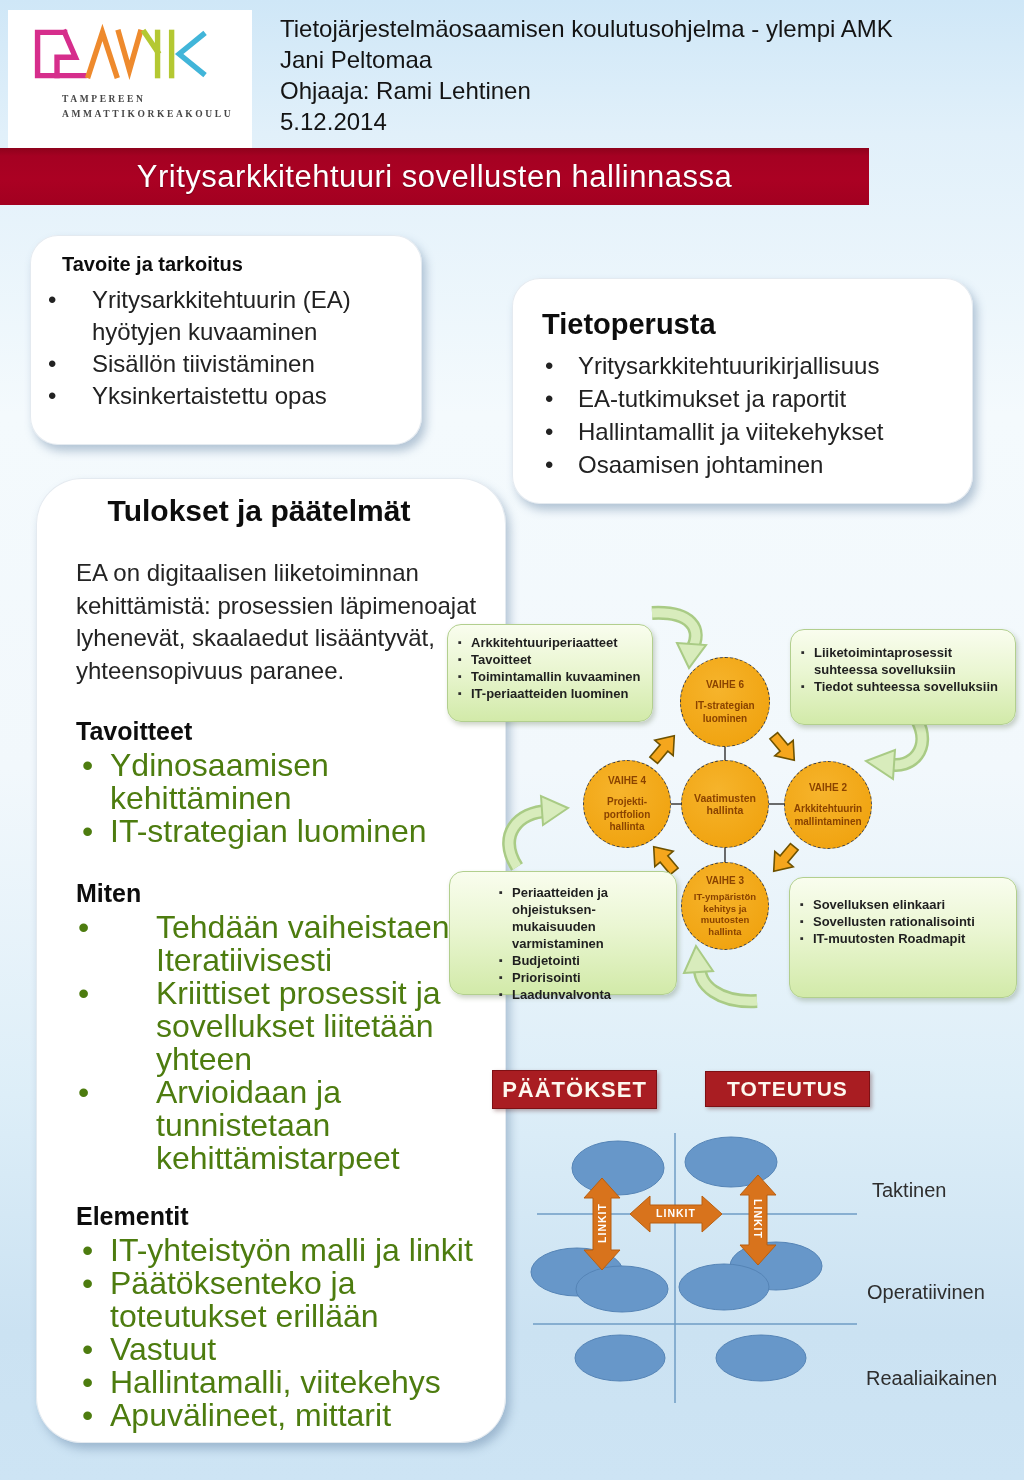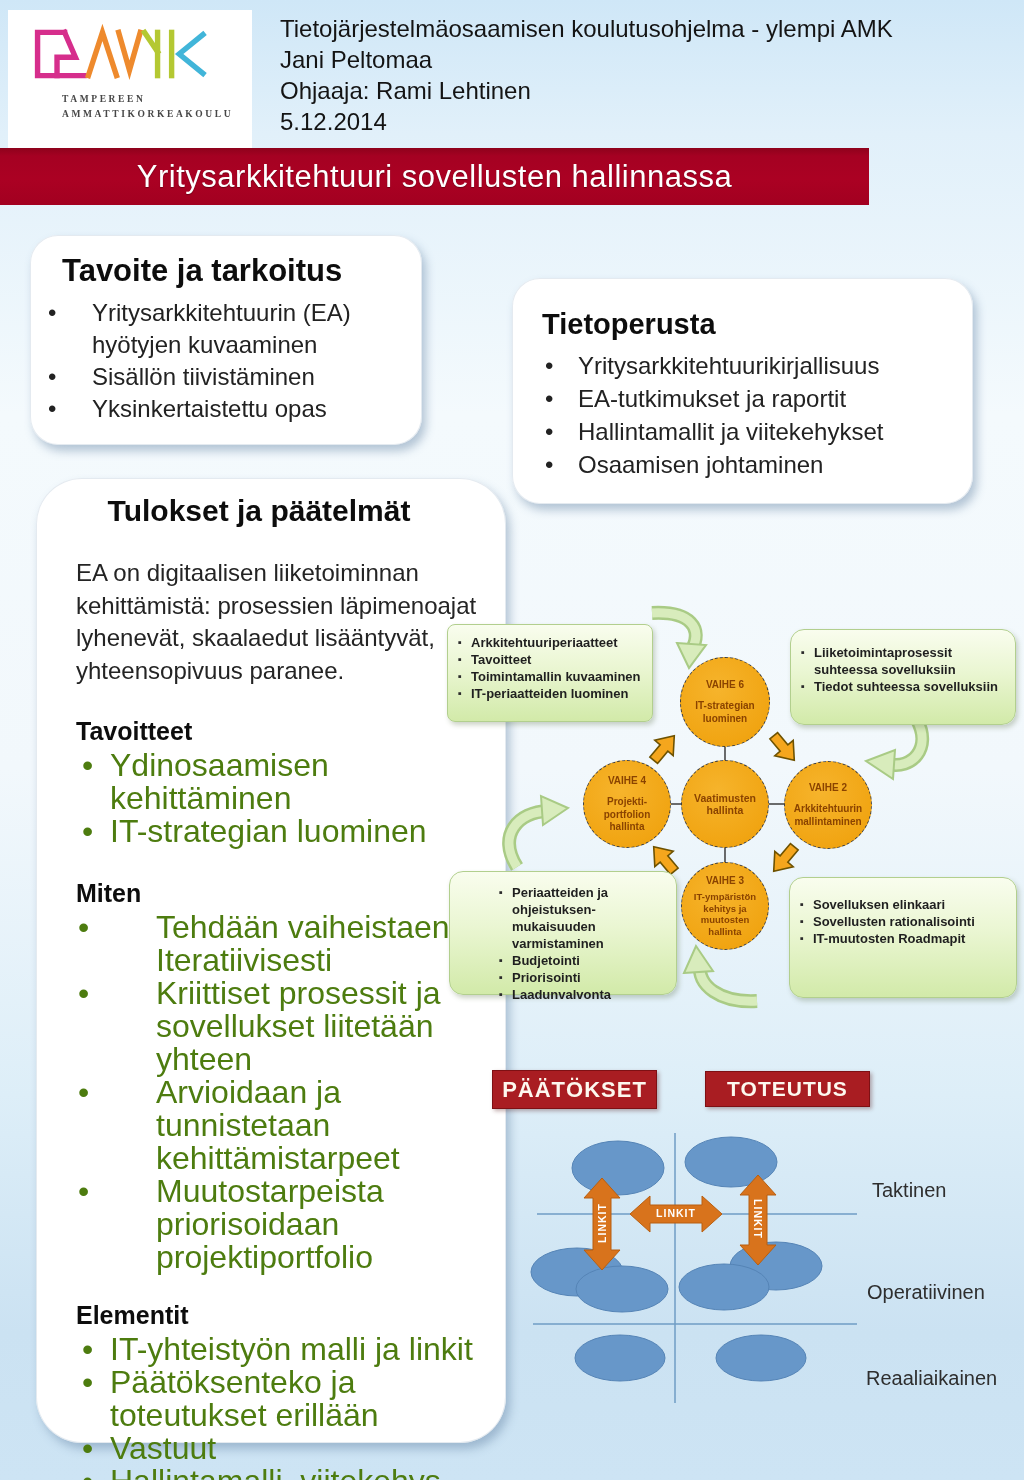--- a/index.html
+++ b/index.html
@@ -18,21 +18,21 @@
     background:linear-gradient(180deg,#8e021c 0%,#a50122 14%,#ab0123 55%,#a20020 100%);
     color:#ffffff;font-size:31px;font-weight:500;display:flex;align-items:center;justify-content:center;
     letter-spacing:0.5px;text-shadow:0 1px 1px rgba(0,0,0,.35);}
   
   .whitebox{position:absolute;background:#ffffff;border-radius:28px;
     box-shadow:4px 6px 10px rgba(100,130,165,.45), inset 0 0 0 1px rgba(210,220,230,.6);z-index:1;}
   .goal-box{left:30px;top:235px;width:392px;height:210px;}
   .know-box{left:512px;top:278px;width:461px;height:226px;}
   .results-box{left:36px;top:478px;width:470px;height:965px;border-radius:46px;}
   .box-title{font-weight:bold;color:#0d0d0d;}
-  .goal-box .box-title{font-size:31px;padding:18px 0 2px 32px;}
+  .goal-box .box-title{font-size:20px;padding:18px 0 2px 32px;}
   .know-box .box-title{font-size:29px;padding:30px 0 2px 30px;}
   .results-box .box-title{font-size:30px;padding:16px 24px 0 0;text-align:center;}
   ul.biglist{list-style:none;margin:6px 0 0 0;padding:0;font-size:24px;line-height:32px;color:#222;}
   ul.biglist li{position:relative;}
   .goal-box ul.biglist li{padding-left:62px;}
   .goal-box ul.biglist li::before{content:"•";position:absolute;left:18px;}
   .know-box ul.biglist li{padding-left:66px;line-height:33px;}
   .know-box ul.biglist li::before{content:"•";position:absolute;left:33px;}
   .results-content{padding:0 16px 0 40px;}
   .intro{margin-top:29px;width:432px;font-size:24px;line-height:32.5px;color:#242424;}
@@ -48,21 +48,21 @@
   ul.seclist.wide li::before{content:"•";position:absolute;left:2px;}
   
   .overlay{position:absolute;left:0;top:0;z-index:2;pointer-events:none;}
   
   .note{position:absolute;z-index:3;border-radius:14px;border:1px solid #b2cf8e;
     background:linear-gradient(180deg,#f9fdee 0%,#eaf6d2 45%,#d2eaa9 100%);
     box-shadow:2px 3px 5px rgba(90,110,70,.3);font-size:13px;font-weight:600;color:#1f1f1f;line-height:17px;}
   .note ul{list-style:none;margin:0;padding:9px 8px 6px 8px;}
   .note li{position:relative;padding-left:15px;}
   .note li::before{content:"▪";position:absolute;left:2px;font-size:11px;color:#2a2a2a;}
-  .note-tl{left:447px;top:624px;width:204px;height:96px;border-radius:8px;}
+  .note-tl{left:447px;top:624px;width:204px;height:96px;}
   .note-tr{left:790px;top:629px;width:224px;height:94px;}
   .note-tr ul{padding-top:14px;}
   .note-bl{left:449px;top:871px;width:226px;height:122px;}
   .note-bl ul{padding-top:12px;padding-left:47px;}
   .note-br{left:789px;top:877px;width:226px;height:119px;}
   .note-br ul{padding-top:18px;}
   
   .circle{position:absolute;z-index:3;border-radius:50%;
     background:radial-gradient(circle at 42% 35%,#f6b42c 0%,#f1a513 70%,#eb9c08 100%);
     border:1.6px dashed #3f3f3f;display:flex;flex-direction:column;align-items:center;justify-content:center;
@@ -151,21 +151,20 @@
       <ul class="seclist tight">
         <li>Ydinosaamisen kehittäminen</li>
         <li>IT-strategian luominen</li>
       </ul>
 
       <div class="sec-heading h-miten">Miten</div>
       <ul class="seclist wide">
         <li>Tehdään vaiheistaen ja Iteratiivisesti</li>
         <li>Kriittiset prosessit ja sovellukset liitetään yhteen</li>
         <li>Arvioidaan ja tunnistetaan kehittämistarpeet</li>
-        <li>Muutostarpeista priorisoidaan projektiportfolio</li>
       </ul>
 
       <div class="sec-heading h-elementit">Elementit</div>
       <ul class="seclist tight">
         <li>IT-yhteistyön malli ja linkit</li>
         <li>Päätöksenteko ja toteutukset erillään</li>
         <li>Vastuut</li>
         <li>Hallintamalli, viitekehys</li>
         <li>Apuvälineet, mittarit</li>
       </ul>

